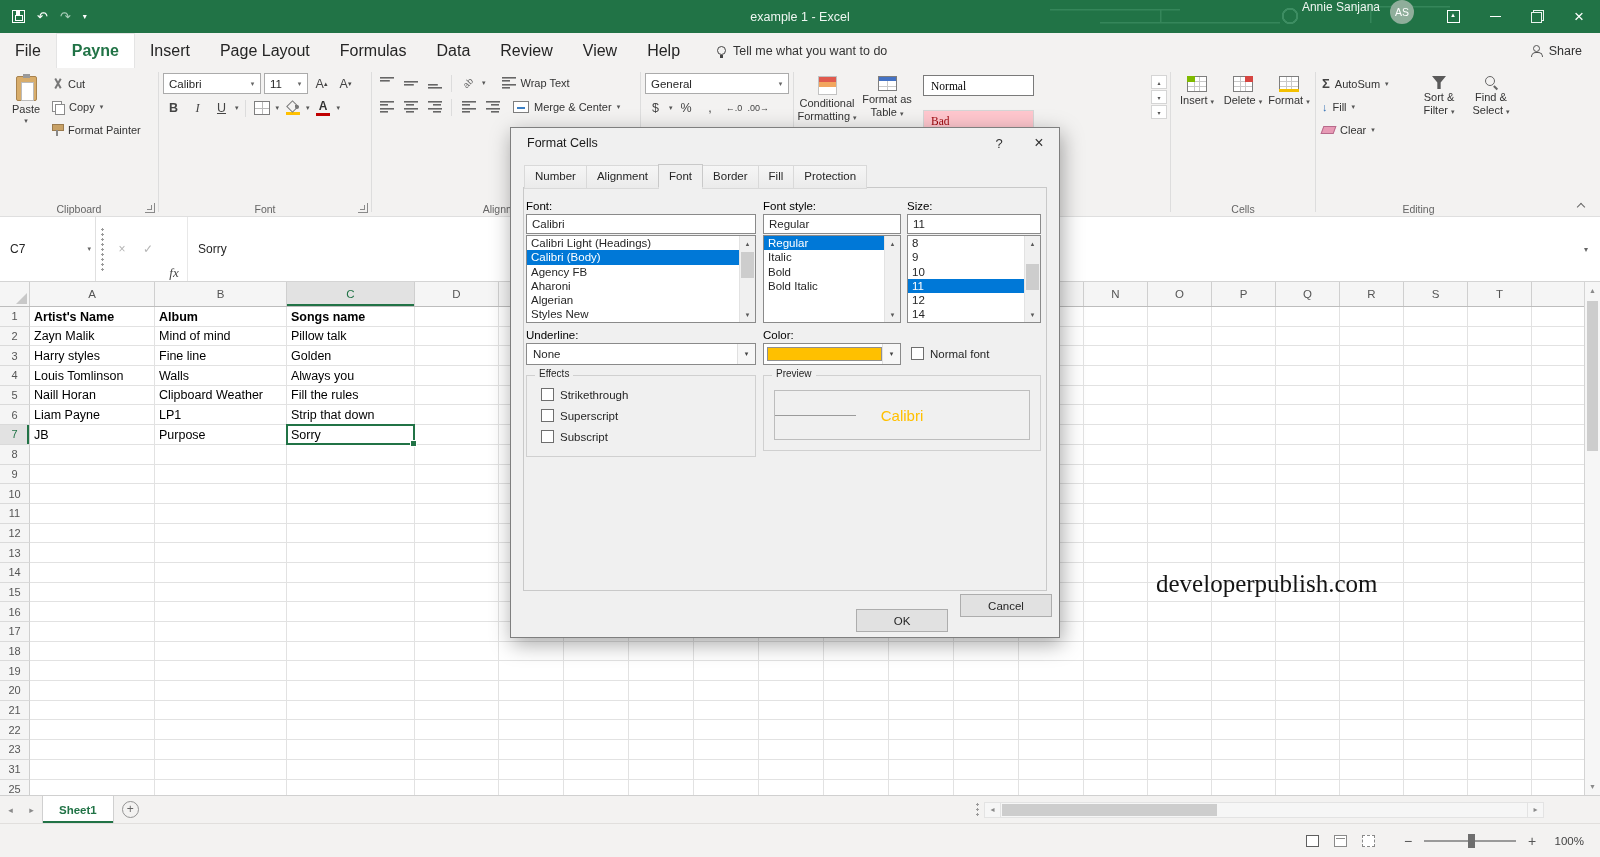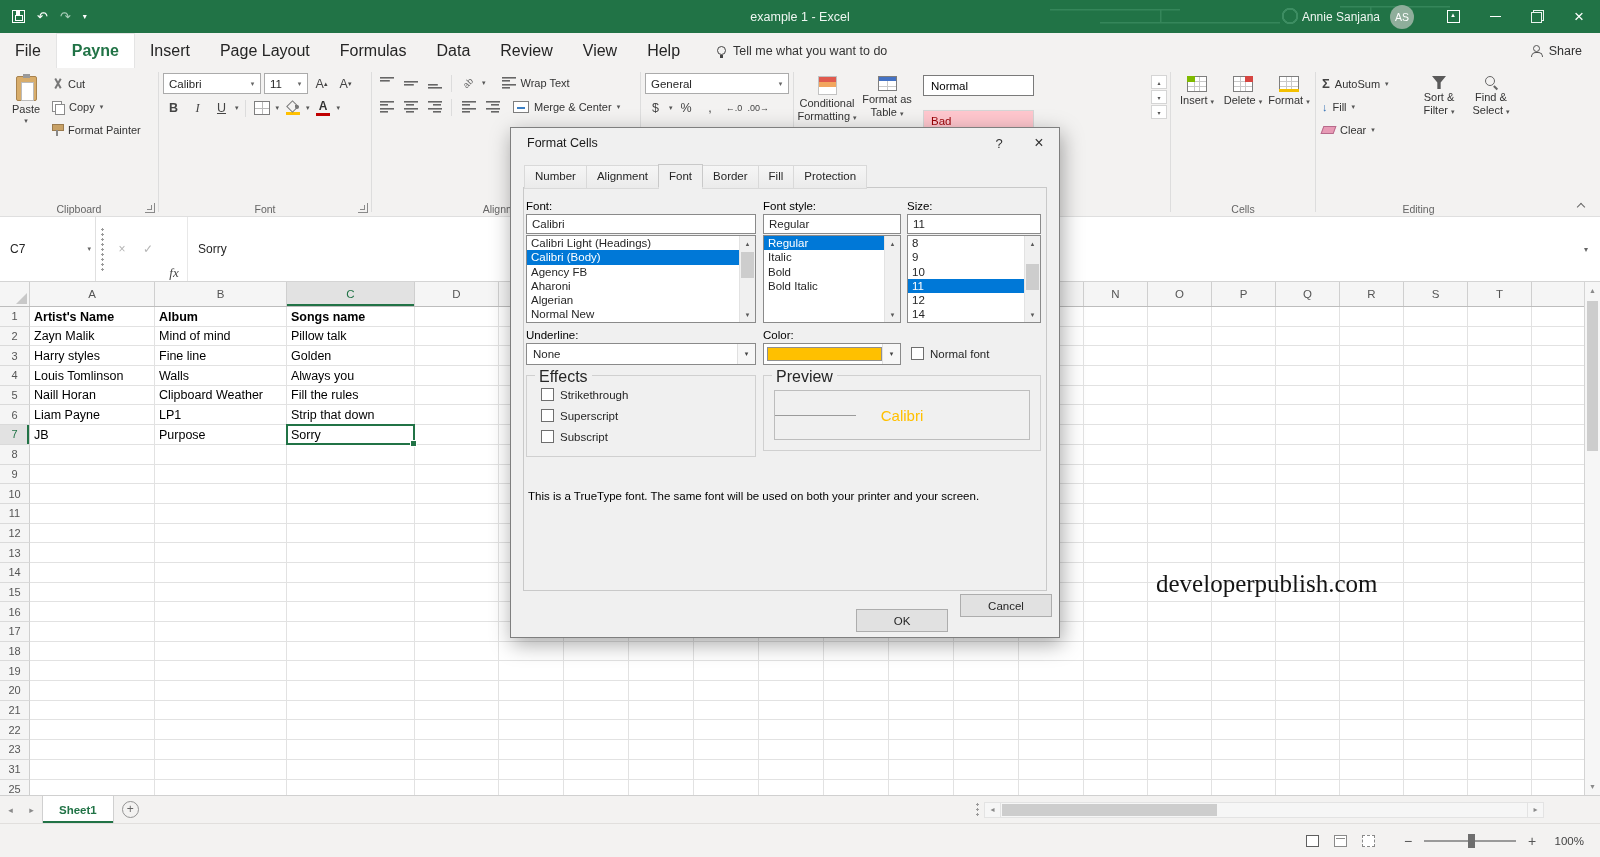--- a/index.html
+++ b/index.html
@@ -17,21 +17,21 @@
       linear-gradient(#4f9e74 0 0) 300px 6px/110px 1.5px no-repeat,
       linear-gradient(#4f9e74 0 0) 120px 9px/1.5px 14px no-repeat,
       linear-gradient(#4f9e74 0 0) 330px 6px/1.5px 17px no-repeat; }
   .qat { display:flex; align-items:center; gap:12px; padding-left:12px; z-index:2; }
   .qat-btn { font-size:13px; color:#fff; display:flex; align-items:center; }
   .qat-btn.dim { color:#a9cdb9; }
   .ic-save { width:13px; height:13px; border:1.5px solid #fff; position:relative; }
   .ic-save::before { content:""; position:absolute; left:3px; top:0; width:4px; height:4px; background:#fff; }
   .ic-save::after { content:""; position:absolute; left:2px; bottom:1px; width:6px; height:4px; border:1px solid #fff; }
   .title-text { position:absolute; left:50%; transform:translateX(-50%); font-size:12.5px; color:#eef6f1; z-index:2; }
-  .tb-right { margin-left:auto; display:flex; align-items:center; z-index:2; height:100%; }
+  .tb-right { margin-left:auto; display:flex; z-index:2; height:100%; }
   .user-name { font-size:12px; color:#eef6f1; margin-right:10px; }
   .avatar { width:24px; height:24px; border-radius:50%; background:#8fae9b; color:#fff; font-size:10.5px;
             display:flex; align-items:center; justify-content:center; margin-right:18px; }
   .tb-btn { width:42px; height:33px; display:flex; align-items:center; justify-content:center; }
   .ic-ribbonopt { width:13px; height:13px; border:1.5px solid #fff; display:flex; align-items:flex-start; justify-content:center; font-size:7px; color:#fff; }
   .ic-min { width:11px; height:1.5px; background:#fff; }
   .ic-restore { position:relative; width:13px; height:13px; }
   .ic-restore::before { content:""; position:absolute; right:0; top:0; width:9px; height:9px; border:1px solid #eaf3ee; }
   .ic-restore::after { content:""; position:absolute; left:0; bottom:0; width:9px; height:9px; border:1px solid #eaf3ee; background:#217346; }
   .ic-close { font-size:17px; color:#fff; line-height:1; }
@@ -119,21 +119,21 @@
   .ic-cells.del::after { content:""; position:absolute; right:-1px; top:-1px; width:8px; height:6px; background:#d64541; }
   .ic-cells.fmt::after { content:""; position:absolute; left:-1px; bottom:-1px; width:20px; height:3.5px; background:#f3c000; }
   .sigma { font-size:13px; color:#444; font-weight:bold; }
   .ic-filldown { font-size:11px; color:#2f6fb4; font-weight:bold; }
   .ic-eraser { width:13px; height:8px; background:#e79ab5; border:1px solid #b76a8b; transform:skewX(-20deg); }
   .ic-funnel { width:14px; height:13px; background:#5a5a5a; clip-path:polygon(0 0,100% 0,62% 50%,62% 100%,38% 100%,38% 50%); }
   .ic-find { width:13px; height:13px; position:relative; }
   .ic-find::before { content:""; position:absolute; left:0; top:0; width:8px; height:8px; border:1.5px solid #666; border-radius:50%; }
   .ic-find::after { content:""; position:absolute; left:9px; top:9px; width:5px; height:1.5px; background:#666; transform:rotate(45deg); transform-origin:left center; }
   .gallery { display:flex; margin-left:6px; padding-top:4px; }
-  .gal-grid { width:226px; display:flex; flex-wrap:wrap; gap:14px; }
+  .gal-grid { width:226px; display:flex; flex-wrap:wrap; gap:14px;font-family:Liberation Serif, serif; }
   .style-chip { width:111px; height:21px; display:flex; align-items:center; padding-left:7px; font-size:11.5px; border:1px solid #d5d5d5; }
   .style-chip.cur { border:1px solid #7a7a7a; box-shadow:inset 0 0 0 1px #fff; }
   .gal-arrows { display:flex; flex-direction:column; gap:1px; margin-left:2px; }
   .gar { width:16px; height:14px; background:#fff; border:1px solid #d5d5d5; display:flex; align-items:center; justify-content:center; font-size:6px; color:#555; flex-direction:column; }
   .collapse-ribbon { position:absolute; right:14px; bottom:6px; width:10px; height:9px; }
   .collapse-ribbon::before { content:""; position:absolute; left:2px; top:3px; width:5px; height:5px; border-left:1.5px solid #666; border-top:1.5px solid #666; transform:rotate(45deg); }
 
   
   .formula-bar { flex:0 0 36px; background:#fff; border-bottom:1px solid #d4d4d4; display:flex; align-items:stretch; }
   .name-box { width:96px; border-right:1px solid #e0e0e0; display:flex; align-items:center; padding:0 4px 0 10px; font-size:12px; }
@@ -213,21 +213,21 @@
   .lvsb .tr { flex:1; position:relative; }
   .lvsb .th { position:absolute; left:1px; right:1px; top:1px; height:26px; background:#cdcdcd; }
   .lvsb.mid .th { top:13px; }
   .combo { position:absolute; background:#fff; border:1px solid #8a8a8a; display:flex; align-items:center; }
   .combo .val { flex:1; padding:0 6px; font-size:11.5px; }
   .combo .dd { width:18px; align-self:stretch; display:flex; align-items:center; justify-content:center; font-size:7px; color:#444; border-left:1px solid #e0e0e0; background:#f7f7f7; }
   .combo .swatch { flex:1; height:14px; margin-left:3px; border:1px solid #909090; }
   .ckb { position:absolute; display:flex; align-items:center; gap:6px; font-size:11.5px; }
   .ckb .bx { width:13px; height:13px; background:#fff; border:1px solid #6e6e6e; flex:0 0 13px; }
   .grp { position:absolute; border:1px solid #d0d0d0; }
-  .grp .legend { position:absolute; top:-8px; left:8px; background:#f0f0f0; padding:0 4px; font-size:16px; }
+  .grp .legend { position:absolute; top:-8px; left:8px; background:#f0f0f0; padding:0 4px; font-size:10px; }
   .lbl-font { left:15px; top:72px; }    .txt-font { left:15px; top:86px; width:230px; }
   .lb-font { left:15px; top:107px; width:230px; height:88px; }
   .lbl-style { left:252px; top:72px; }  .txt-style { left:252px; top:86px; width:138px; }
   .lb-style { left:252px; top:107px; width:138px; height:88px; }
   .lbl-size { left:396px; top:72px; }   .txt-size { left:396px; top:86px; width:134px; }
   .lb-size { left:396px; top:107px; width:134px; height:88px; }
   .lbl-underline { left:15px; top:201px; }  .cb-underline { left:15px; top:215px; width:230px; height:22px; }
   .lbl-color { left:252px; top:201px; }     .cb-color { left:252px; top:215px; width:138px; height:22px; }
   .ck-normal { left:400px; top:219px; }
   .grp-effects { left:15px; top:247px; width:230px; height:82px; }
@@ -1326,21 +1326,21 @@
   <div class="txtbox txt-font">
       <span>Calibri</span>
     </div>
   <div class="listbox lb-font">
     <div class="items">
         <div class="item">Calibri Light (Headings)</div>
         <div class="item sel">Calibri (Body)</div>
         <div class="item">Agency FB</div>
         <div class="item">Aharoni</div>
         <div class="item">Algerian</div>
-        <div class="item">Normal New</div>
+        <div class="item">Styles New</div>
       </div>
     <div class="lvsb">
         <div class="ar">▲</div>
         <div class="tr">
           <div class="th"></div>
         </div>
         <div class="ar">▼</div>
       </div>
   </div>
 
@@ -1417,21 +1417,20 @@
       </div>
   </div>
 
   <div class="grp grp-preview">
     <span class="legend">Preview</span>
     <div class="preview-inner">
       <span class="preview-text" style="color: rgb(255, 192, 0);">Calibri</span>
     </div>
   </div>
 
-  <div class="dlg-desc">This is a TrueType font.  The same font will be used on both your printer and your screen.</div>
 
   <div class="dlg-btn btn-ok">
       <span>OK</span>
     </div>
   <div class="dlg-btn btn-cancel">
       <span>Cancel</span>
     </div>
 </div>
 
 </body></html>

